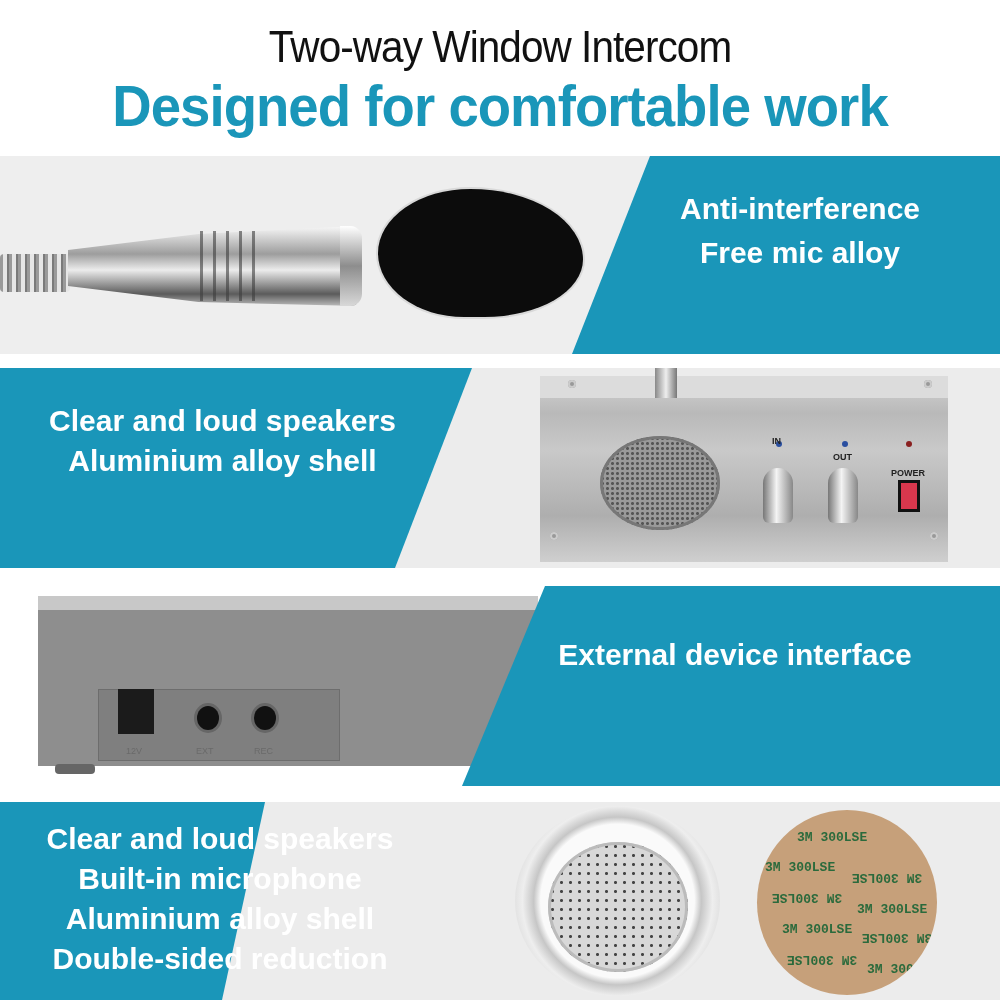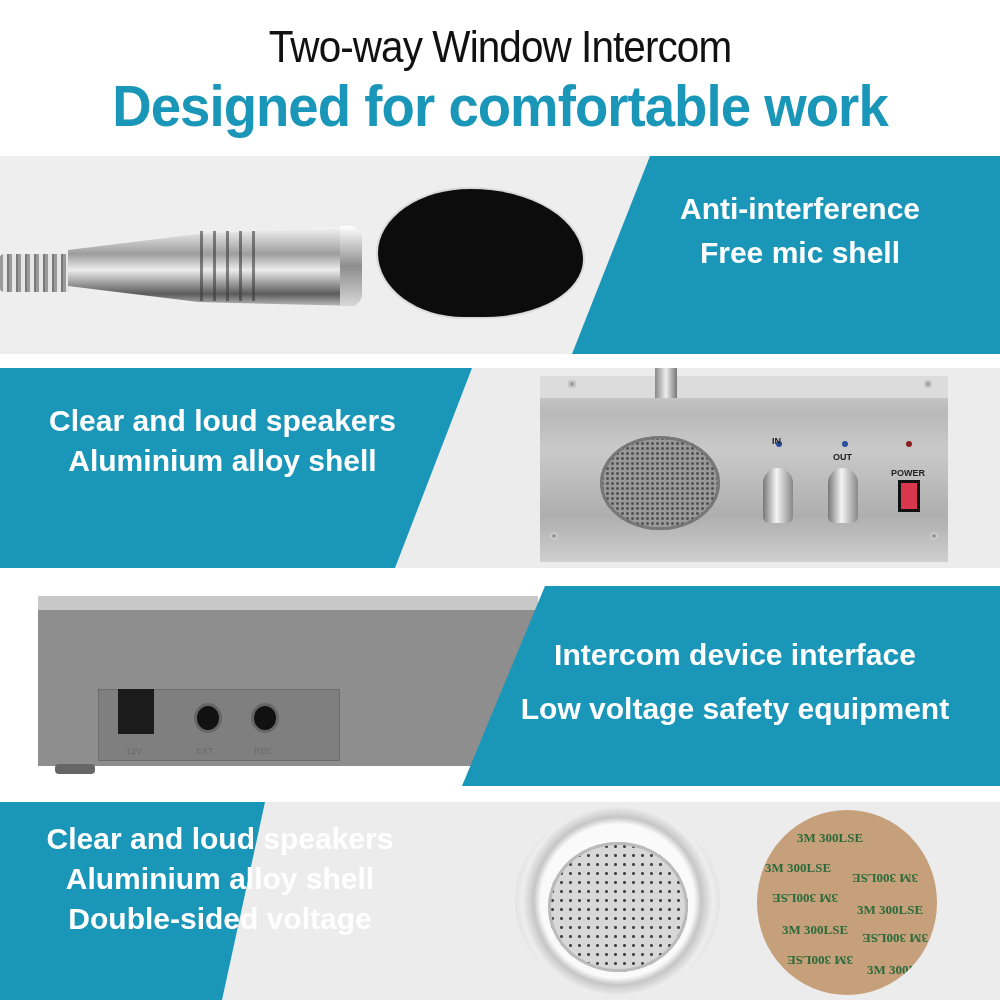--- a/index.html
+++ b/index.html
@@ -75,40 +75,40 @@
   
   .p4 .blue { left: 0; width: 1000px; clip-path: polygon(0 0, 265px 0, 222px 100%, 0 100%); }
   .p4 .feat { left: 0; width: 440px; top: 22px; font-size: 30px; }
   .p4 .feat div { margin-bottom: 10px; }
   .mic-disc { position: absolute; left: 515px; top: 4px; width: 205px; height: 190px; border-radius: 50%;
     background: radial-gradient(circle, #fafafa 55%, #c6c6c6 60%, #eeeeee 68%, #aaaaaa 100%); }
   .mic-grille { position: absolute; left: 548px; top: 40px; width: 140px; height: 130px; border-radius: 50%;
     background: radial-gradient(circle, #444 1.2px, #d8d8d8 1.8px) 0 0/9px 9px; box-shadow: inset 0 0 0 3px #bbb; }
   .adhesive { position: absolute; left: 757px; top: 8px; width: 180px; height: 185px; border-radius: 50%;
     background: #c6a07a; overflow: hidden; }
-  .adhesive span { position: absolute; font-family: Liberation Serif, serif; font-size: 13px; color: #2a6a3c; font-weight: bold; white-space: nowrap; }
+  .adhesive span { position: absolute; font-family: Liberation Mono, monospace; font-size: 13px; color: #2a6a3c; font-weight: bold; white-space: nowrap; }
 </style>
 </head>
 <body>
 
 <div class="header">
   <div class="title">Two-way Window Intercom</div>
   <div class="tagline">Designed for comfortable work</div>
 </div>
 
 <div class="panel p1">
   <div class="gooseneck"></div>
   <div class="mic-head"></div>
   <div class="mic-ridges"></div>
   <div class="mic-cap"></div>
   <div class="sponge"></div>
   <div class="blue"></div>
   <div class="feat">
     <div>Anti-interference</div>
-    <div>Free mic shell</div>
+    <div>Free mic alloy</div>
   </div>
 </div>
 
 <div class="panel p2">
   <div class="intercom"></div>
   <div class="intercom-top"></div>
   <div class="intercom-neck"></div>
   <div class="screw" style="left:568px;top:12px"></div>
   <div class="screw" style="left:924px;top:12px"></div>
   <div class="screw" style="left:550px;top:164px"></div>
@@ -138,38 +138,38 @@
   <div class="port-bay"></div>
   <div class="dc-jack"></div>
   <div class="jack" style="left:197px;top:120px"></div>
   <div class="jack" style="left:254px;top:120px"></div>
   <span class="plbl" style="left:126px">12V</span>
   <span class="plbl" style="left:196px">EXT</span>
   <span class="plbl" style="left:254px">REC</span>
   <div class="foot"></div>
   <div class="blue"></div>
   <div class="feat">
-    <div>Intercom device interface</div>
-    <div>Low voltage safety equipment</div>
+    <div>External device interface</div>
   </div>
 </div>
 
 <div class="panel p4">
   <div class="mic-disc"></div>
   <div class="mic-grille"></div>
   <div class="adhesive">
     <span style="left:40px;top:20px">3M 300LSE</span>
     <span style="left:8px;top:50px">3M 300LSE</span>
     <span style="left:95px;top:60px;transform:rotate(180deg)">3M 300LSE</span>
     <span style="left:15px;top:80px;transform:rotate(180deg)">3M 300LSE</span>
     <span style="left:100px;top:92px">3M 300LSE</span>
     <span style="left:25px;top:112px">3M 300LSE</span>
     <span style="left:105px;top:120px;transform:rotate(180deg)">3M 300LSE</span>
     <span style="left:30px;top:142px;transform:rotate(180deg)">3M 300LSE</span>
     <span style="left:110px;top:152px">3M 300LSE</span>
   </div>
   <div class="blue"></div>
   <div class="feat">
     <div>Clear and loud speakers</div>
+    <div>Built-in microphone</div>
     <div>Aluminium alloy shell</div>
-    <div>Double-sided voltage</div>
+    <div>Double-sided reduction</div>
   </div>
 </div>
 
 </body></html>

